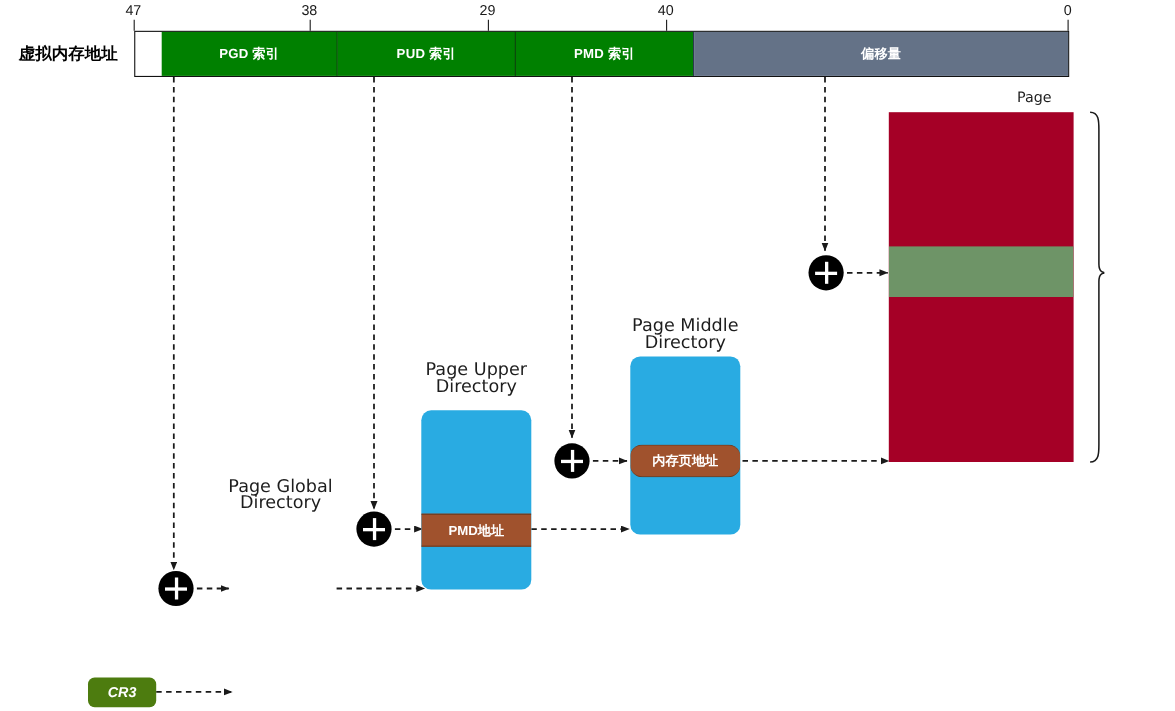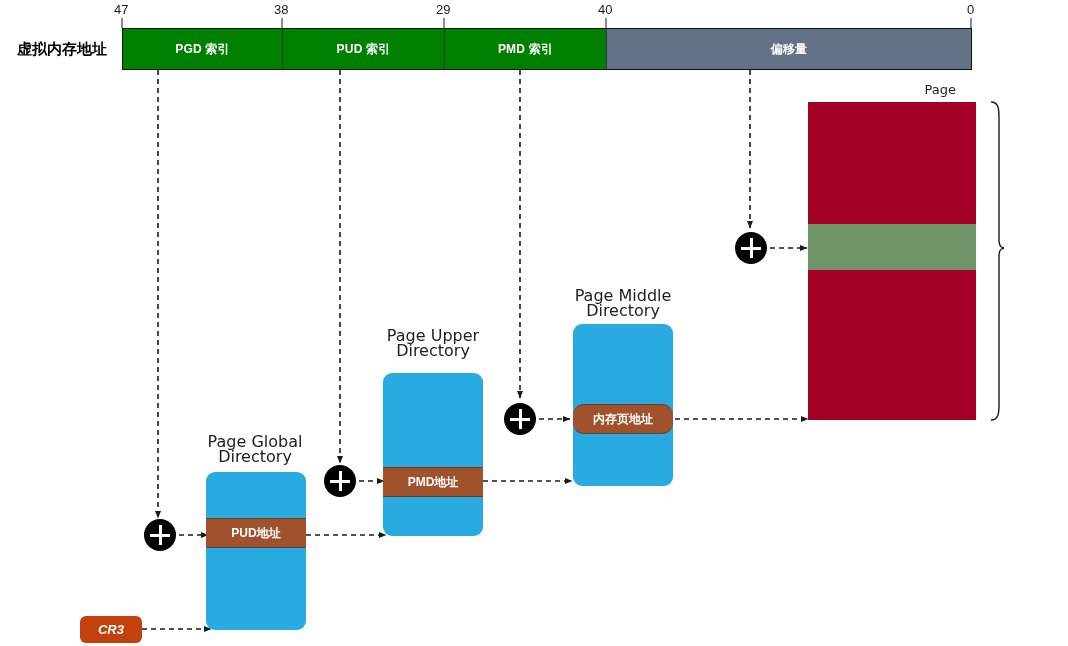--- a/index.html
+++ b/index.html
@@ -223,50 +223,47 @@
 
   <div class="bit-label" style="left:114px;">47</div>
   <div class="bit-label" style="left:274px;">38</div>
   <div class="bit-label" style="left:436px;">29</div>
   <div class="bit-label" style="left:598px;">40</div>
   <div class="bit-label" style="left:967px;">0</div>
 
   <div class="addr-caption">虚拟内存地址</div>
 
   <div class="addr-bar" style="width:850px;">
-    <div class="addr-seg" style="width:160px;background:#008000;">PGD 索引</div>
+    <div class="addr-seg" style="width:160px;background:#008000;margin-left:24px;">PGD 索引</div>
     <div class="addr-seg" style="width:162px;background:#008000;">PUD 索引</div>
     <div class="addr-seg" style="width:162px;background:#008000;border-right-color:#2b3a4d;">PMD 索引</div>
     <div class="addr-seg" style="flex:1;background:#647287;">偏移量</div>
   </div>
 
   <div class="adder" style="left:144px;top:519px;width:32px;height:32px;"></div>
   <div class="adder" style="left:324px;top:465px;width:32px;height:32px;"></div>
   <div class="adder" style="left:504px;top:403px;width:32px;height:32px;"></div>
   <div class="adder" style="left:735px;top:232px;width:32px;height:32px;"></div>
 
   <div class="tbl-caption" style="left:190px;top:434px;width:130px;">Page Global
 Directory</div>
-  <div class="tbl-box" style="left:206px;top:472px;width:100px;height:158px;background:#29ABE2;">
-    <div class="entry-band" style="top:46px;height:30px;background:#A0522D;">PUD地址</div>
-  </div>
 
   <div class="tbl-caption" style="left:368px;top:328px;width:130px;">Page Upper
 Directory</div>
   <div class="tbl-box" style="left:383px;top:373px;width:100px;height:163px;background:#29ABE2;">
     <div class="entry-band" style="top:94px;height:30px;background:#A0522D;">PMD地址</div>
   </div>
 
   <div class="tbl-caption" style="left:558px;top:288px;width:130px;">Page Middle
 Directory</div>
   <div class="tbl-box" style="left:573px;top:324px;width:100px;height:162px;background:#29ABE2;">
     <div class="entry-band" style="top:80px;height:30px;background:#A0522D;border-radius:11px;">内存页地址</div>
   </div>
 
   <div class="page-caption" style="left:826px;top:82px;width:130px;text-align:right;">Page</div>
   <div class="page-box" style="left:808px;top:102px;width:168px;height:318px;background:#A50026;">
     <div class="page-band" style="top:122px;height:46px;background:#6E9467;"></div>
   </div>
   <div class="size-label" style="left:1014px;top:255px;">2MB</div>
 
-  <div class="cr3-box" style="left:80px;top:616px;width:62px;height:27px;background:#c2410c;">CR3</div>
+  <div class="cr3-box" style="left:80px;top:616px;width:62px;height:27px;background:#4d7c0f;">CR3</div>
 
 </div>
 
 </body></html>

